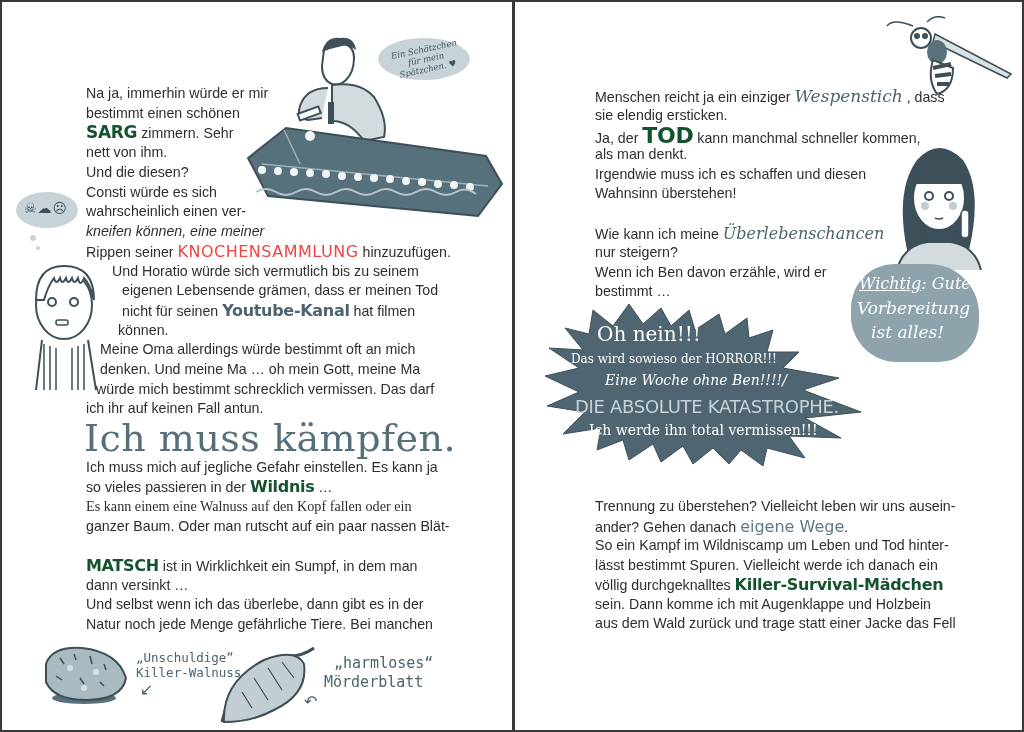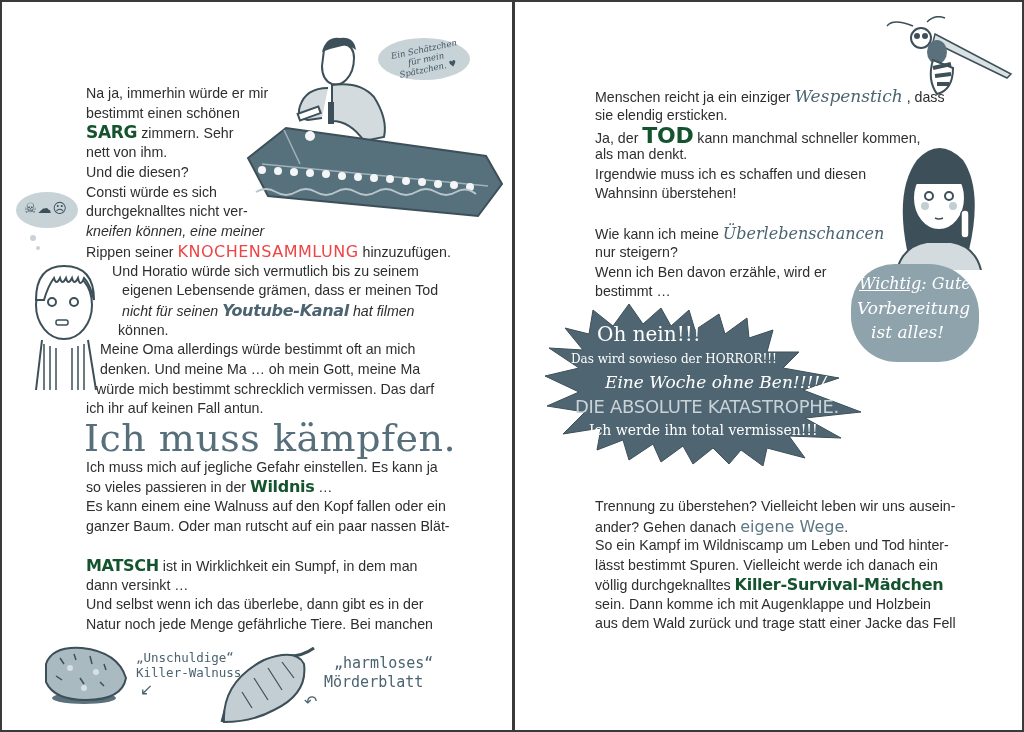--- a/index.html
+++ b/index.html
@@ -106,43 +106,43 @@
     </svg>
 
     <div class="line" style="left:84px;top:82px;">Na ja, immerhin würde er mir</div>
     <div class="line" style="left:84px;top:102px;">bestimmt einen schönen</div>
     <div class="line" style="left:84px;top:121px;">
       <span class="hl-bold" style="font-size:17px;">SARG</span><span> zimmern. Sehr</span>
     </div>
     <div class="line" style="left:84px;top:141px;">nett von ihm.</div>
     <div class="line" style="left:84px;top:161px;">Und die diesen?</div>
     <div class="line" style="left:84px;top:181px;">Consti würde es sich</div>
-    <div class="line" style="left:84px;top:200px;">durchgeknalltes nicht ver-</div>
+    <div class="line" style="left:84px;top:200px;">wahrscheinlich einen ver-</div>
     <div class="line" style="left:84px;top:220px;font-style:italic;">kneifen können, eine meiner</div>
     <div class="line" style="left:84px;top:240px;">
       <span>Rippen seiner </span><span class="hl-cond">KNOCHENSAMMLUNG</span><span> hinzuzufügen.</span>
     </div>
     <div class="line" style="left:110px;top:260px;">Und Horatio würde sich vermutlich bis zu seinem</div>
     <div class="line" style="left:120px;top:279px;">eigenen Lebensende grämen, dass er meinen Tod</div>
-    <div class="line" style="left:120px;top:299px;font-style:italic;">
+    <div class="line" style="left:120px;top:299px;">
       <span>nicht für seinen </span><span class="hl-bold" style="font-size:16px;color:#4b6470;">Youtube-Kanal</span><span> hat filmen</span>
     </div>
     <div class="line" style="left:116px;top:319px;">können.</div>
     <div class="line" style="left:98px;top:338px;">Meine Oma allerdings würde bestimmt oft an mich</div>
     <div class="line" style="left:98px;top:358px;">denken. Und meine Ma … oh mein Gott, meine Ma</div>
     <div class="line" style="left:94px;top:378px;">würde mich bestimmt schrecklich vermissen. Das darf</div>
     <div class="line" style="left:84px;top:397px;">ich ihr auf keinen Fall antun.</div>
 
     <div class="big-title">Ich muss kämpfen.</div>
 
     <div class="line" style="left:84px;top:456px;">Ich muss mich auf jegliche Gefahr einstellen. Es kann ja</div>
     <div class="line" style="left:84px;top:475px;">
       <span>so vieles passieren in der </span><span class="hl-bold" style="font-size:16px;">Wildnis</span><span> …</span>
     </div>
-    <div class="line" style="left:84px;top:495px;">Es kann einem eine Walnuss auf den Kopf fallen oder ein</div>
+    <div class="line" style="left:84px;top:495px;font-family:Liberation Serif, serif;">Es kann einem eine Walnuss auf den Kopf fallen oder ein</div>
     <div class="line" style="left:84px;top:515px;">ganzer Baum. Oder man rutscht auf ein paar nassen Blät-</div>
     <div class="line" style="left:84px;top:554px;">
       <span class="hl-bold" style="font-size:16px;">MATSCH</span><span> ist in Wirklichkeit ein Sumpf, in dem man</span>
     </div>
     <div class="line" style="left:84px;top:574px;">dann versinkt …</div>
     <div class="line" style="left:84px;top:593px;">Und selbst wenn ich das überlebe, dann gibt es in der</div>
     <div class="line" style="left:84px;top:613px;">Natur noch jede Menge gefährliche Tiere. Bei manchen</div>
 
     <svg style="position:absolute;left:38px;top:642px;" width="90" height="62" viewBox="0 0 90 62">
       <ellipse cx="44" cy="54" rx="32" ry="6" fill="#5a707b"></ellipse>
@@ -223,21 +223,21 @@
       <span>Gute</span>
     </div>
     <div class="note-text" style="left:342px;top:296px;font-size:17px;">Vorbereitung</div>
     <div class="note-text" style="left:356px;top:320px;font-size:17px;">ist alles!</div>
 
     <svg style="position:absolute;left:28px;top:298px;" width="320" height="166" viewBox="0 0 320 166">
       <polygon fill="#4f6672" stroke="#3d4f58" stroke-width="1" points="22,28 46,34 50,10 70,26 86,4 100,24 118,8 128,26 146,10 152,30 176,14 182,34 204,18 206,38 230,30 224,52 256,52 240,68 296,78 260,90 318,112 262,118 298,138 246,136 262,158 224,148 220,166 198,150 186,164 170,148 150,164 140,146 118,162 110,144 86,160 80,140 54,150 58,128 20,134 42,112 4,106 36,92 2,76 36,68 6,48 40,50"></polygon>
     </svg>
     <div class="burst-text" style="left:82px;top:320px;font-family:'DejaVu Serif',serif;font-size:20px;">Oh nein!!!</div>
     <div class="burst-text" style="left:56px;top:350px;font-family:'DejaVu Serif',serif;font-size:12px;">Das wird sowieso der HORROR!!!</div>
-    <div class="burst-text" style="left:90px;top:370px;font-family:'DejaVu Serif',serif;font-style:italic;font-size:17px;">Eine Woche ohne Ben!!!!/</div>
+    <div class="burst-text" style="left:90px;top:370px;font-family:'DejaVu Serif',serif;font-style:italic;font-size:14px;">Eine Woche ohne Ben!!!!/</div>
     <div class="burst-text" style="left:60px;top:394px;font-family:'DejaVu Sans',sans-serif;font-size:18px;color:#c8d3d8;letter-spacing:-0.3px;">DIE ABSOLUTE KATASTROPHE.</div>
     <div class="burst-text" style="left:74px;top:420px;font-family:'DejaVu Serif',serif;font-size:14px;">Ich werde ihn total vermissen!!!</div>
 
     <div class="line" style="left:80px;top:495px;">Trennung zu überstehen? Vielleicht leben wir uns ausein-</div>
     <div class="line" style="left:80px;top:515px;">
       <span>ander? Gehen danach </span><span class="hl-light" style="font-size:16px;">eigene Wege</span><span>.</span>
     </div>
     <div class="line" style="left:80px;top:534px;">So ein Kampf im Wildniscamp um Leben und Tod hinter-</div>
     <div class="line" style="left:80px;top:554px;">lässt bestimmt Spuren. Vielleicht werde ich danach ein</div>
     <div class="line" style="left:80px;top:573px;">

